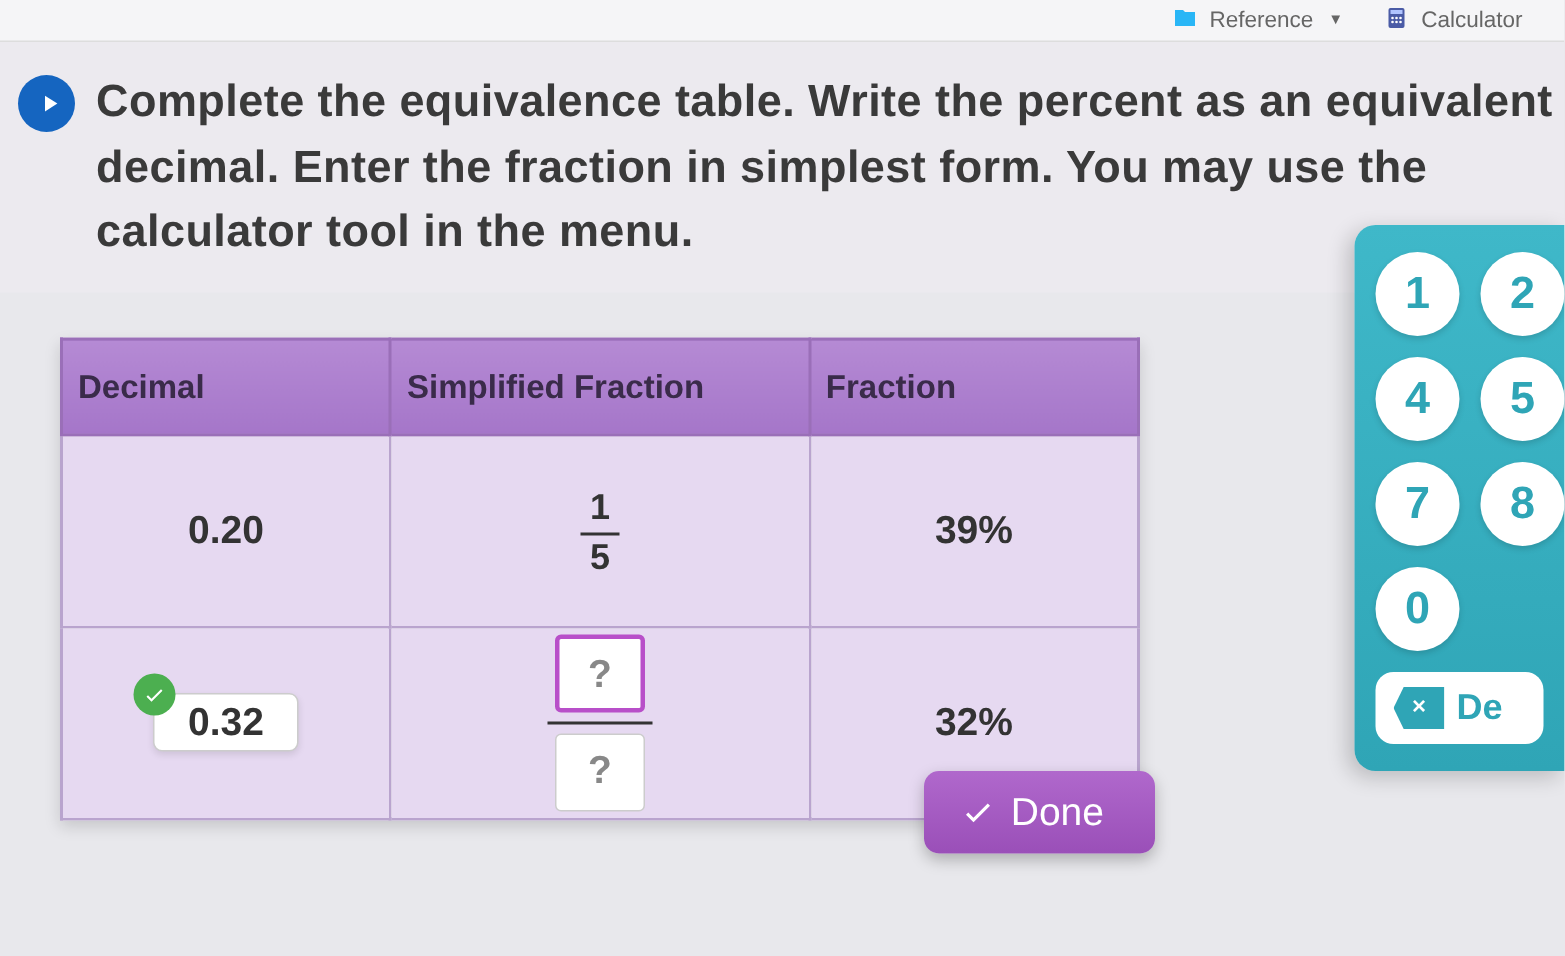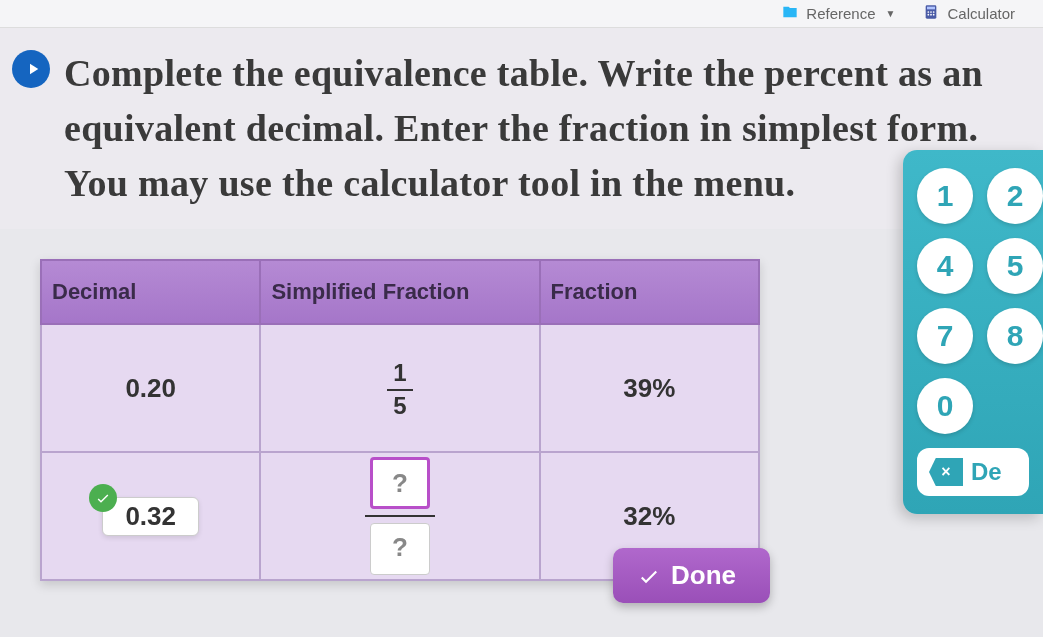--- a/index.html
+++ b/index.html
@@ -36,26 +36,25 @@
     flex: 0 0 auto;
     width: 38px; height: 38px;
     border-radius: 50%;
     background: #1565c0;
     display:flex; align-items:center; justify-content:center;
     margin-right: 14px;
     margin-top: 4px;
   }
   .play-btn svg { width:18px; height:18px; fill:#fff; margin-left:3px;}
   .instruction-text {
-    font-size: 38px;
+    font-size: 30px;
     font-weight: 700;
     color: #3a3a3a;
     line-height: 1.45;
     letter-spacing: 0.3px;
-    font-family: Liberation Serif, serif;
   }
   .content-area {
     position: relative;
     padding: 30px 0 0 40px;
   }
   .equiv-table {
     border-collapse: collapse;
     width: 720px;
     box-shadow: 0 4px 10px rgba(0,0,0,0.15);
     background:#fff;
@@ -127,21 +126,21 @@
   .input-box.plain { border:1px solid #ccc; }
   .frac-input { display:inline-flex; flex-direction:column; align-items:center; gap:6px;}
   .frac-input .bar2 { width:70px; border-top:2px solid #333;}
   .done-btn {
     position:absolute;
     right: -10px;
     bottom: -22px;
     background: linear-gradient(#b068cc,#9a4fb8);
     color:#fff;
     font-size:26px;
-    font-weight:700;
+    font-weight:400;
     padding: 12px 34px 12px 24px;
     border:none;
     border-radius:10px;
     display:flex;
     align-items:center;
     gap:10px;
     box-shadow: 0 4px 10px rgba(0,0,0,0.25);
     justify-content: space-between;
   }
   .done-btn svg { width:24px; height:24px; fill:#fff; }

